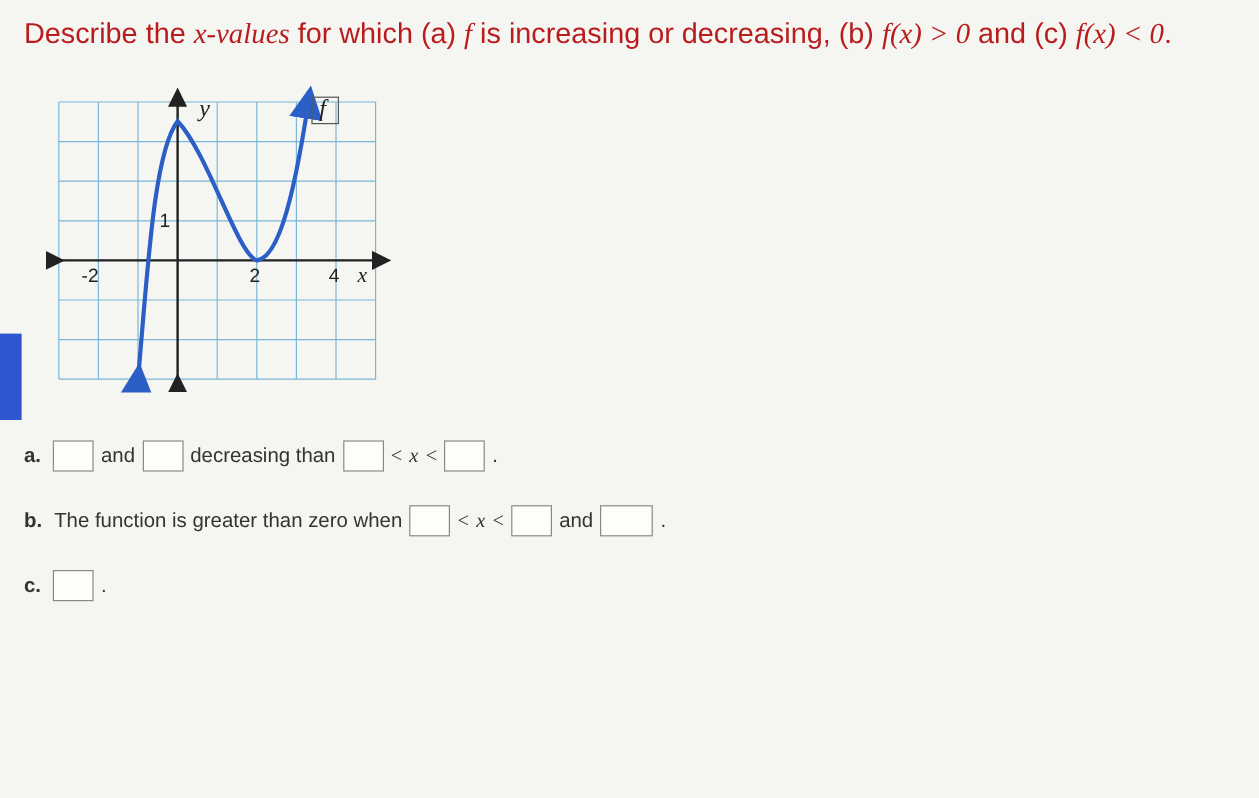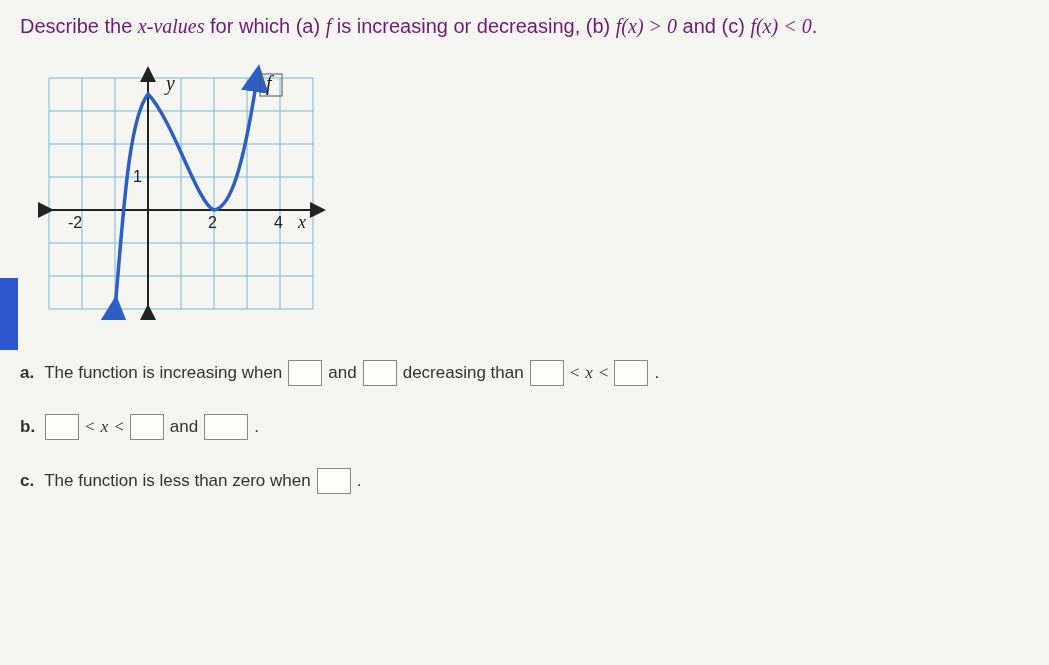--- a/index.html
+++ b/index.html
@@ -4,22 +4,22 @@
   <style>
     * { box-sizing: border-box; margin: 0; padding: 0; }
     body {
       font-family: Arial, sans-serif;
       background: #f5f5f2;
       padding: 12px 20px;
       color: #222;
       width: 1049px;
     }
     .question {
-      font-size: 20px;
-      color: #701a75;
+      font-size: 24px;
+      color: #b91c1c;
       margin-bottom: 20px;
       line-height: 1.4;
     }
     .math { font-family: 'Times New Roman', serif; font-style: italic; }
     .graph-wrap {
       margin: 10px 0 30px 8px;
     }
     svg.graph { display: block; }
     .answers { margin-top: 40px; }
     .answer-line {
@@ -104,45 +104,44 @@
     <text x="40" y="168" font-size="16" fill="#222">-2</text>
     <text x="180" y="168" font-size="16" fill="#222">2</text>
     <text x="246" y="168" font-size="16" fill="#222">4</text>
   </svg>
 </div>
 
 <div class="answers">
 
   <div class="answer-line">
     <b>a.</b>
-    <span>The function is increasing when</span>
     <span class="blank"></span>
     <span>and</span>
     <span class="blank"></span>
     <span>decreasing than</span>
     <span class="blank"></span>
     <span class="ineq">&lt;</span>
     <span class="math">x</span>
     <span class="ineq">&lt;</span>
     <span class="blank"></span>
     <span>.</span>
   </div>
 
   <div class="answer-line">
     <b>b.</b>
+    <span>The function is greater than zero when</span>
     <span class="blank"></span>
     <span class="ineq">&lt;</span>
     <span class="math">x</span>
     <span class="ineq">&lt;</span>
     <span class="blank"></span>
     <span>and</span>
     <span class="blank wide"></span>
     <span>.</span>
   </div>
 
   <div class="answer-line">
     <b>c.</b>
-    <span>The function is less than zero when</span>
     <span class="blank"></span>
     <span>.</span>
   </div>
 
 </div>
 
 </body></html>

